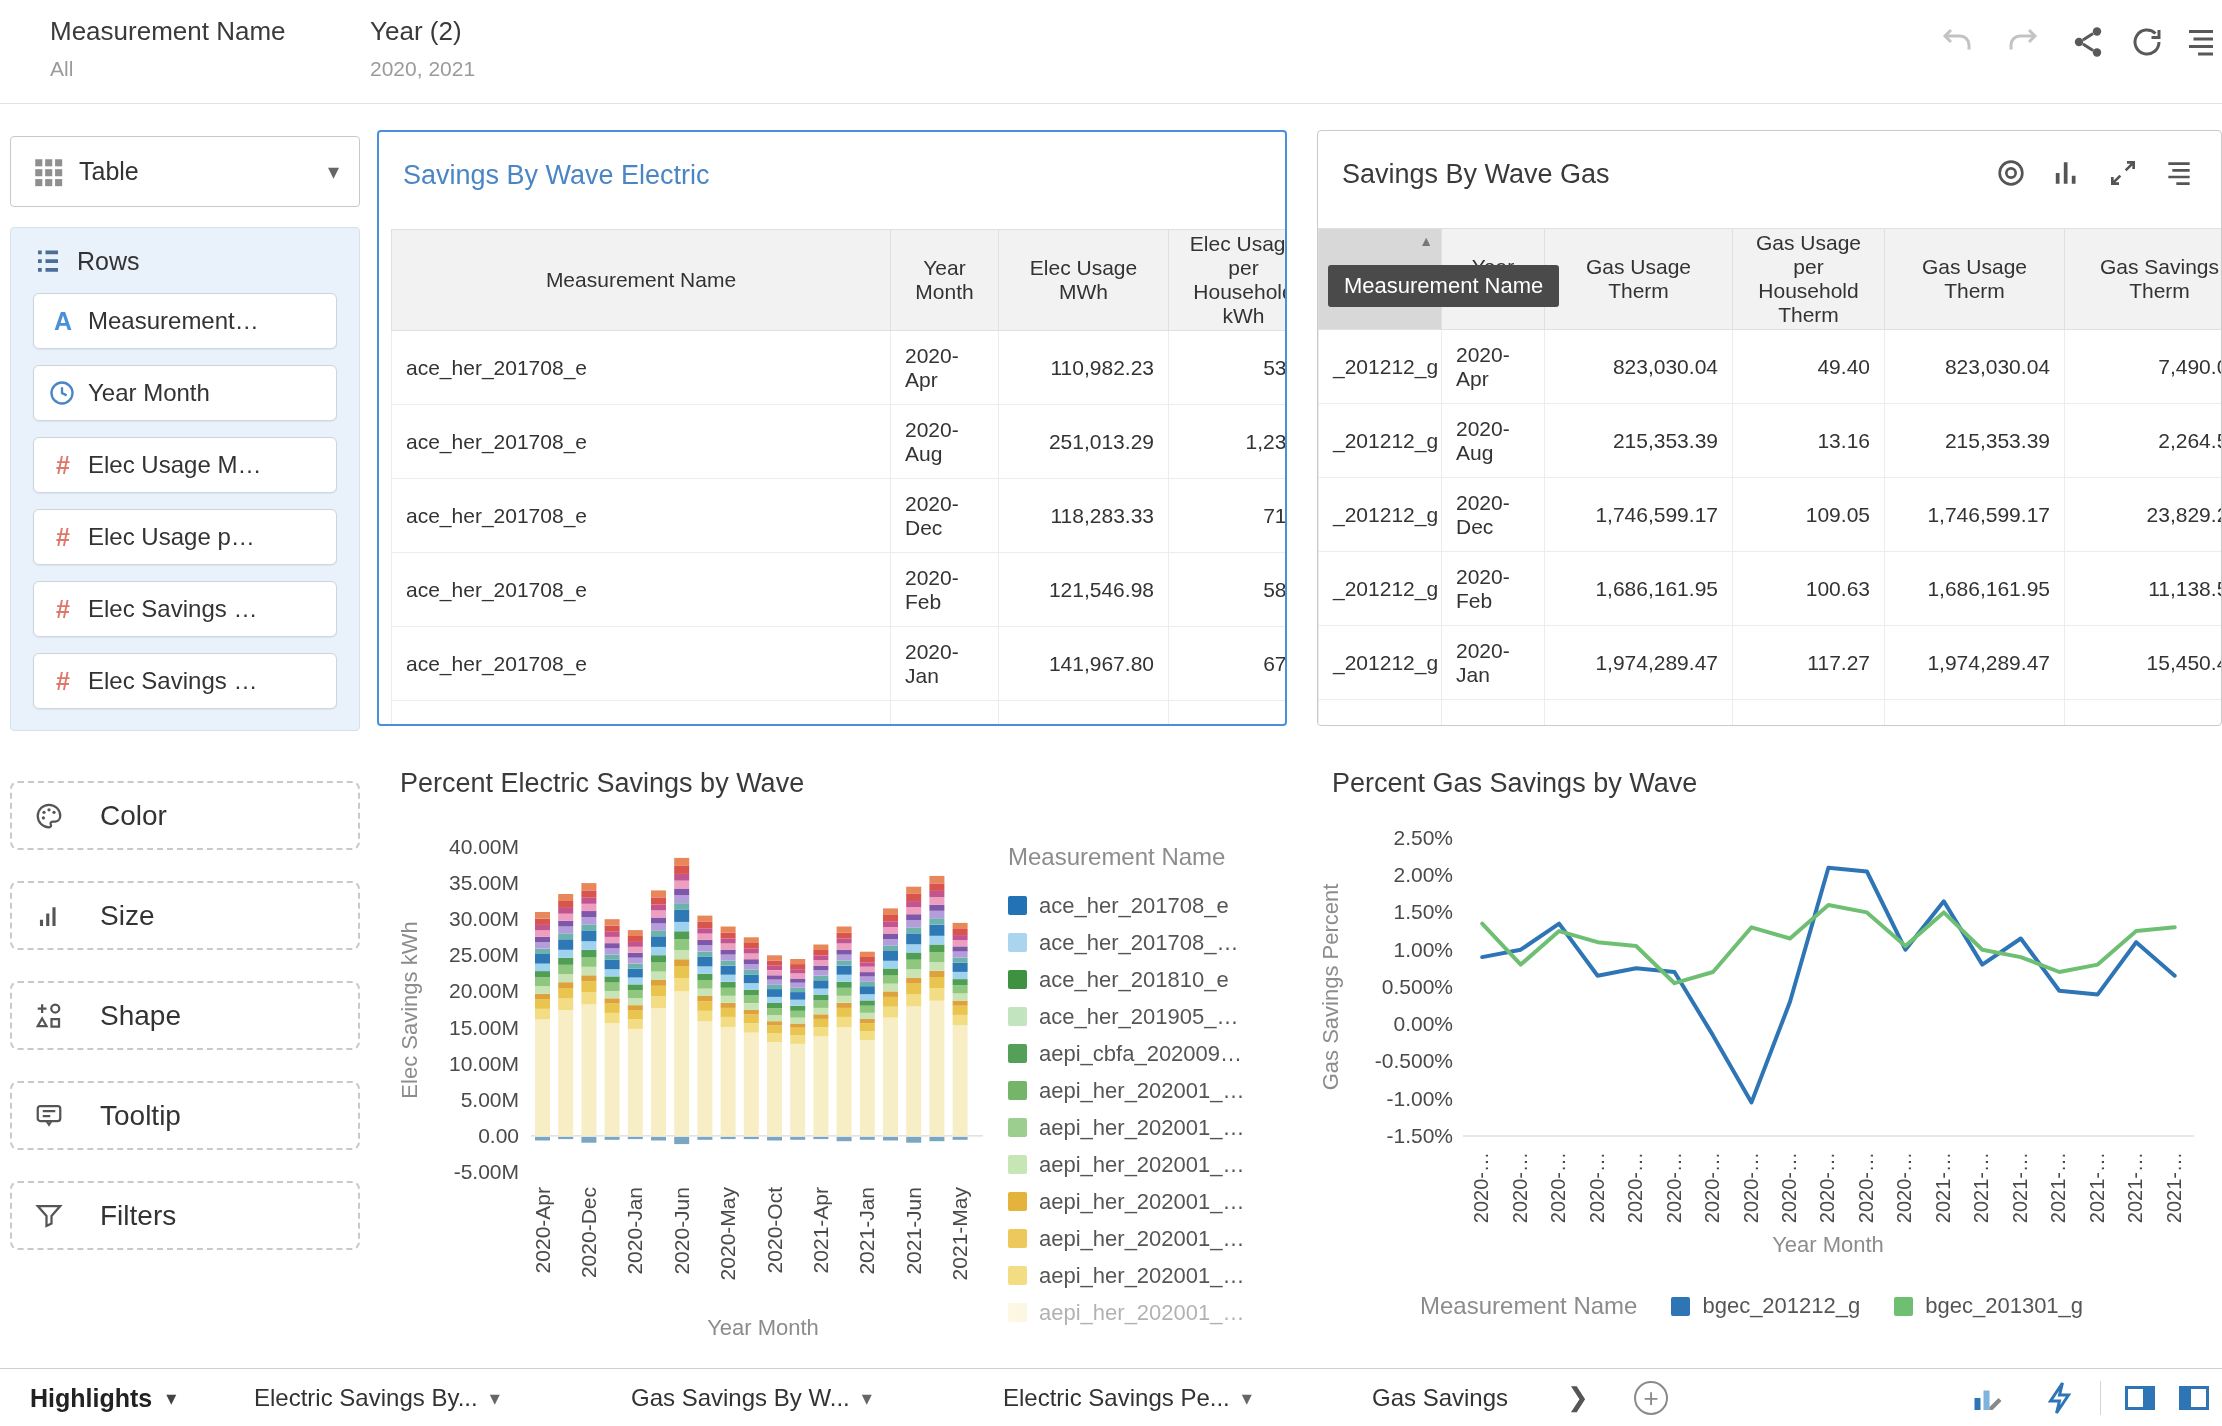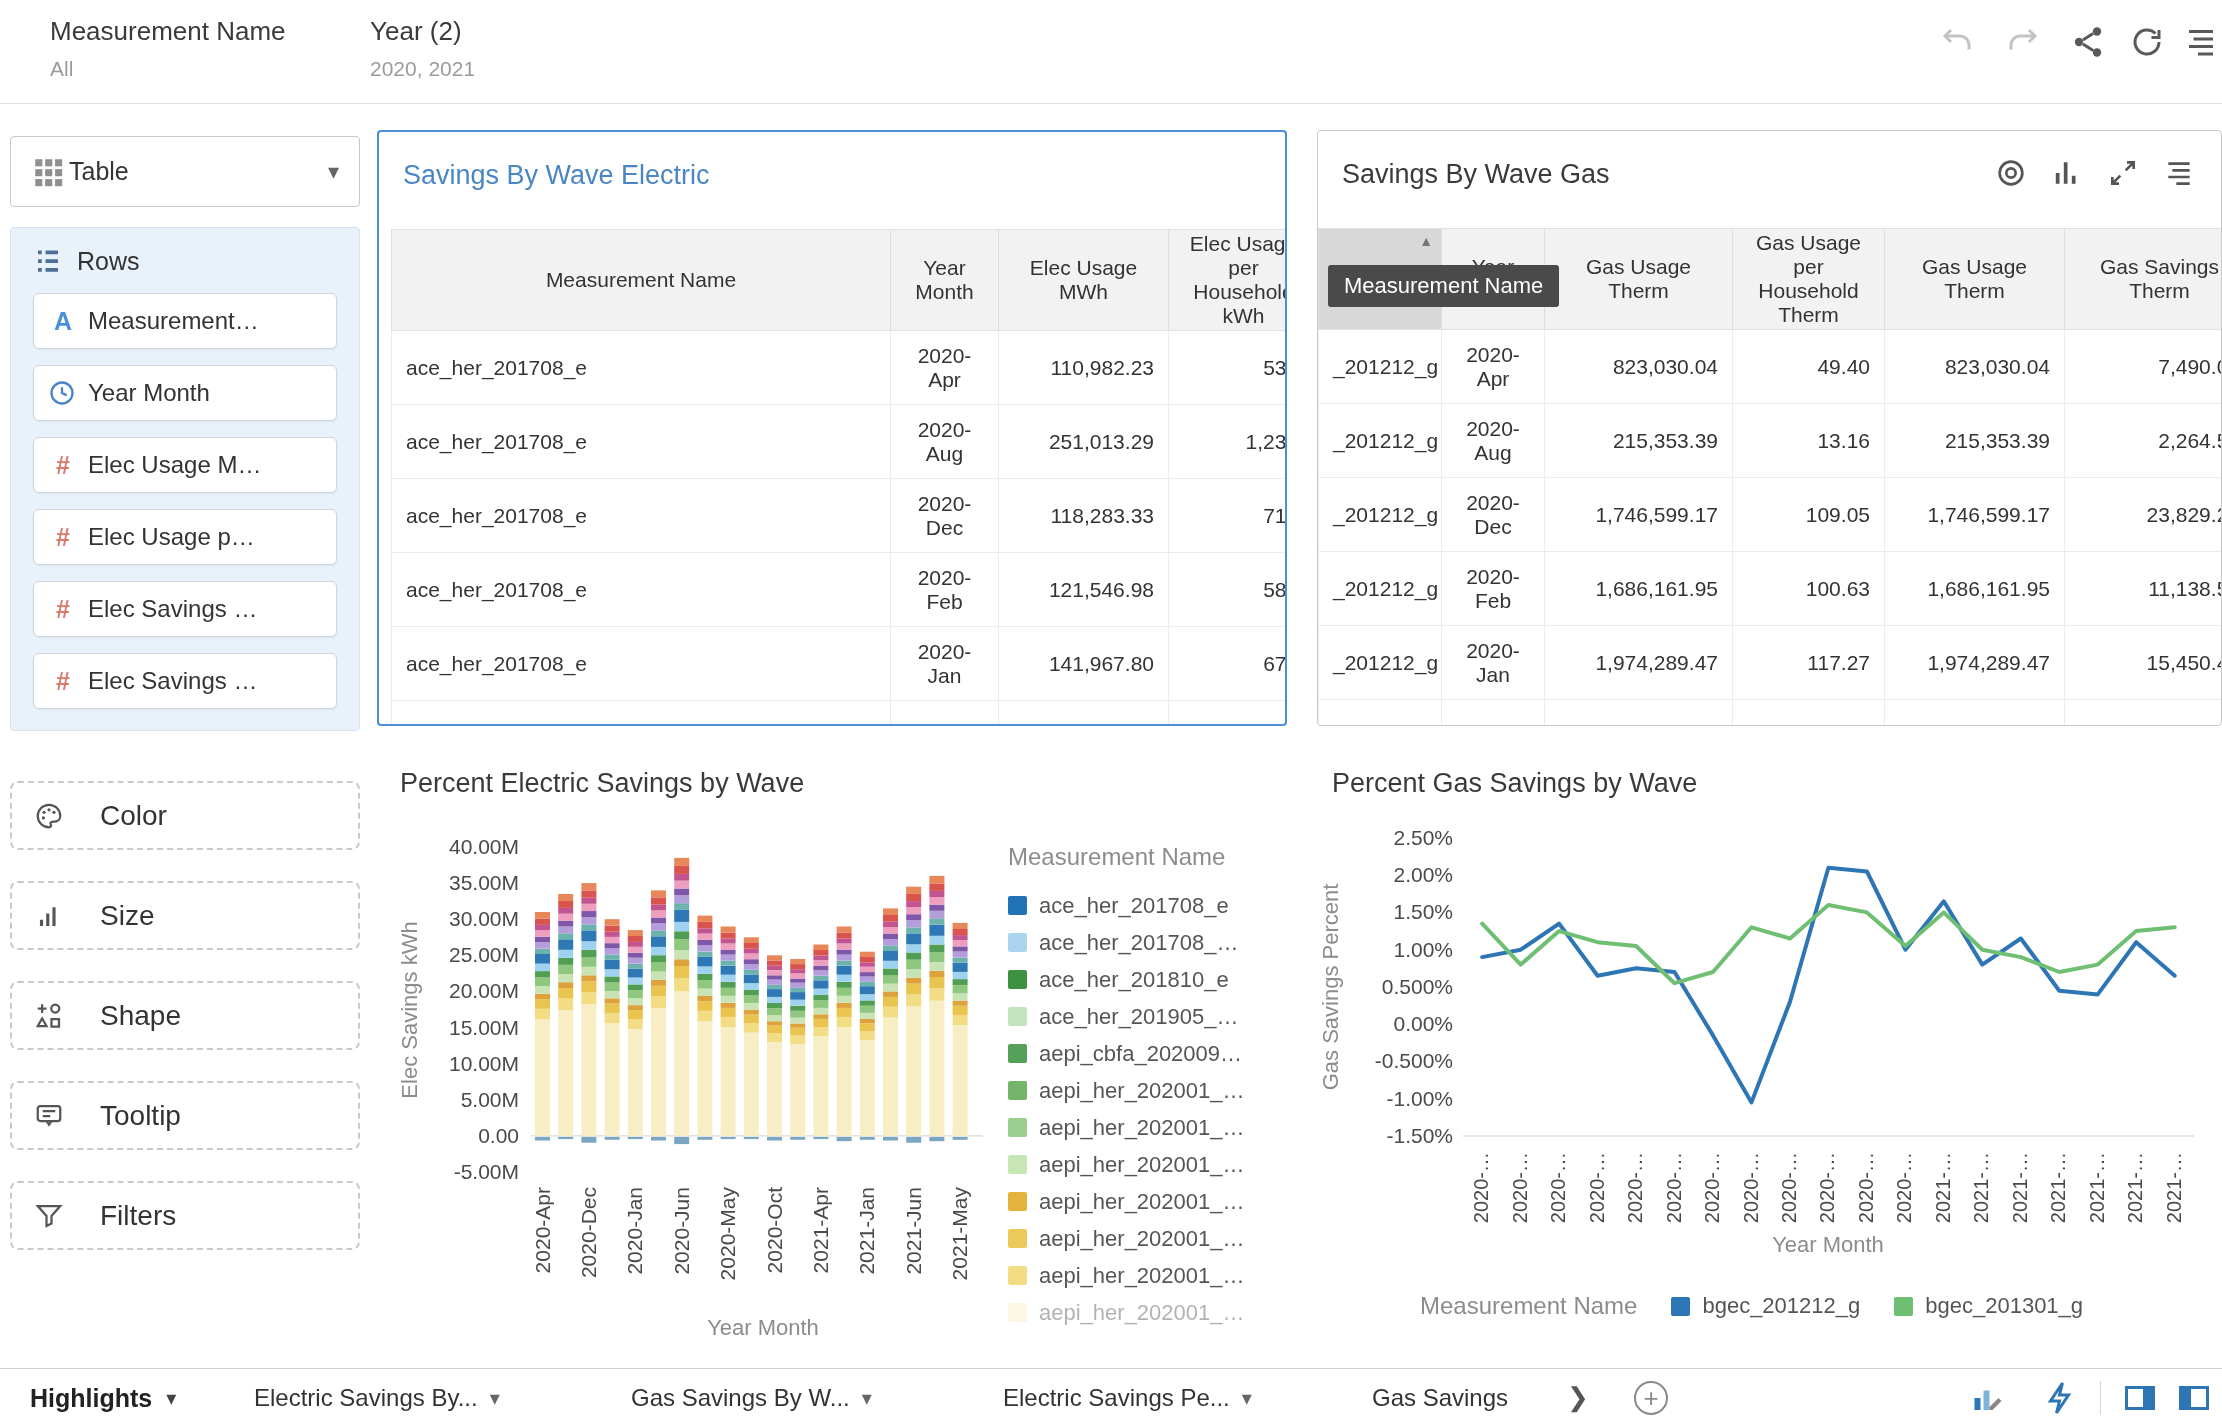--- a/index.html
+++ b/index.html
@@ -11,21 +11,21 @@
   
   .header{position:absolute;top:0;left:0;width:2222px;height:104px;border-bottom:1px solid #e2e2e2;background:#fff}
   .filter-chip{position:absolute;top:16px;cursor:pointer}
   .f-title{font-size:26px;color:#3a3a3a}
   .f-value{font-size:21px;color:#9b9b9b;margin-top:10px}
   .hicon{position:absolute;top:24px;width:36px;height:36px;color:#595959;cursor:pointer}
   .hicon.disabled{color:#c3c3c3;cursor:default}
 
   
   .viz-select{position:absolute;left:10px;top:136px;width:350px;height:71px;border:1px solid #c9c9c9;border-radius:4px;display:flex;align-items:center;padding:0 20px;cursor:pointer;background:#fff}
-  .viz-select .vlabel{font-size:25px;margin-left:4px;color:#333}
+  .viz-select .vlabel{font-size:25px;margin-left:14px;color:#333}
   .viz-select .vcaret{margin-left:auto;color:#666;font-size:22px}
   .rows-panel{position:absolute;left:10px;top:227px;width:350px;height:504px;background:#e9f2fb;border:1px solid #d4e2f0;border-radius:4px;padding:18px 22px}
   .rows-head{display:flex;align-items:center;margin-bottom:17px}
   .rows-head .rlabel{font-size:25px;color:#333;margin-left:14px}
   .field-pill{height:56px;background:#fff;border:1px solid #ccd6e0;border-radius:6px;display:flex;align-items:center;padding:0 14px;margin-bottom:16px;box-shadow:0 1px 2px rgba(0,0,0,.06);cursor:grab}
   .fi{width:30px;font-size:25px;font-weight:bold;text-align:center;flex:none}
   .fi-a{color:#4a90d9}
   .fi-h{color:#e0776b}
   .field-label{font-size:24px;color:#333;margin-left:10px;white-space:nowrap;overflow:hidden}
   .drop-target{position:absolute;left:10px;width:350px;height:69px;border:2px dashed #c9c9c9;border-radius:8px;display:flex;align-items:center;padding:0 22px;background:#fff}
@@ -39,21 +39,21 @@
   #electric-panel .panel-title{color:#4a86c5}
   #gas-panel .panel-title{color:#3a3a3a}
   .panel-table{position:absolute;top:97px;left:12px}
   #gas-panel .panel-table{left:0}
   .dv-table{border-collapse:collapse;table-layout:fixed;font-size:21px;color:#333}
   .dv-table th{background:#f2f2f2;font-weight:400;border:1px solid #e0e0e0;height:86px;text-align:center;padding:2px 10px;position:relative;color:#333;overflow:hidden}
   .dv-table th.sorted{background:#d8d8d8}
   .sort-caret{position:absolute;top:4px;right:8px;font-size:14px;color:#777}
   .dv-table td{border:1px solid #ececec;height:74px;padding:2px 14px;white-space:nowrap;overflow:hidden}
   .al-left{text-align:left}
-  .al-center{text-align:center;white-space:normal}
+  .al-center{text-align:left;white-space:normal}
   .al-right{text-align:right}
   .gas-tooltip{position:absolute;left:10px;top:134px;background:#4a4a4a;color:#fff;font-size:22px;padding:8px 16px;border-radius:3px;z-index:5;white-space:nowrap}
   .panel-icons{position:absolute;top:26px;right:26px;display:flex;gap:24px;z-index:3}
   .picon{width:32px;height:32px;color:#555;cursor:pointer}
 
   
   .chart-title{position:absolute;font-size:27px;color:#3a3a3a}
   #bar-title{left:400px;top:768px}
   #line-title{left:1332px;top:768px}
   #bar-chart{position:absolute;left:395px;top:835px}

